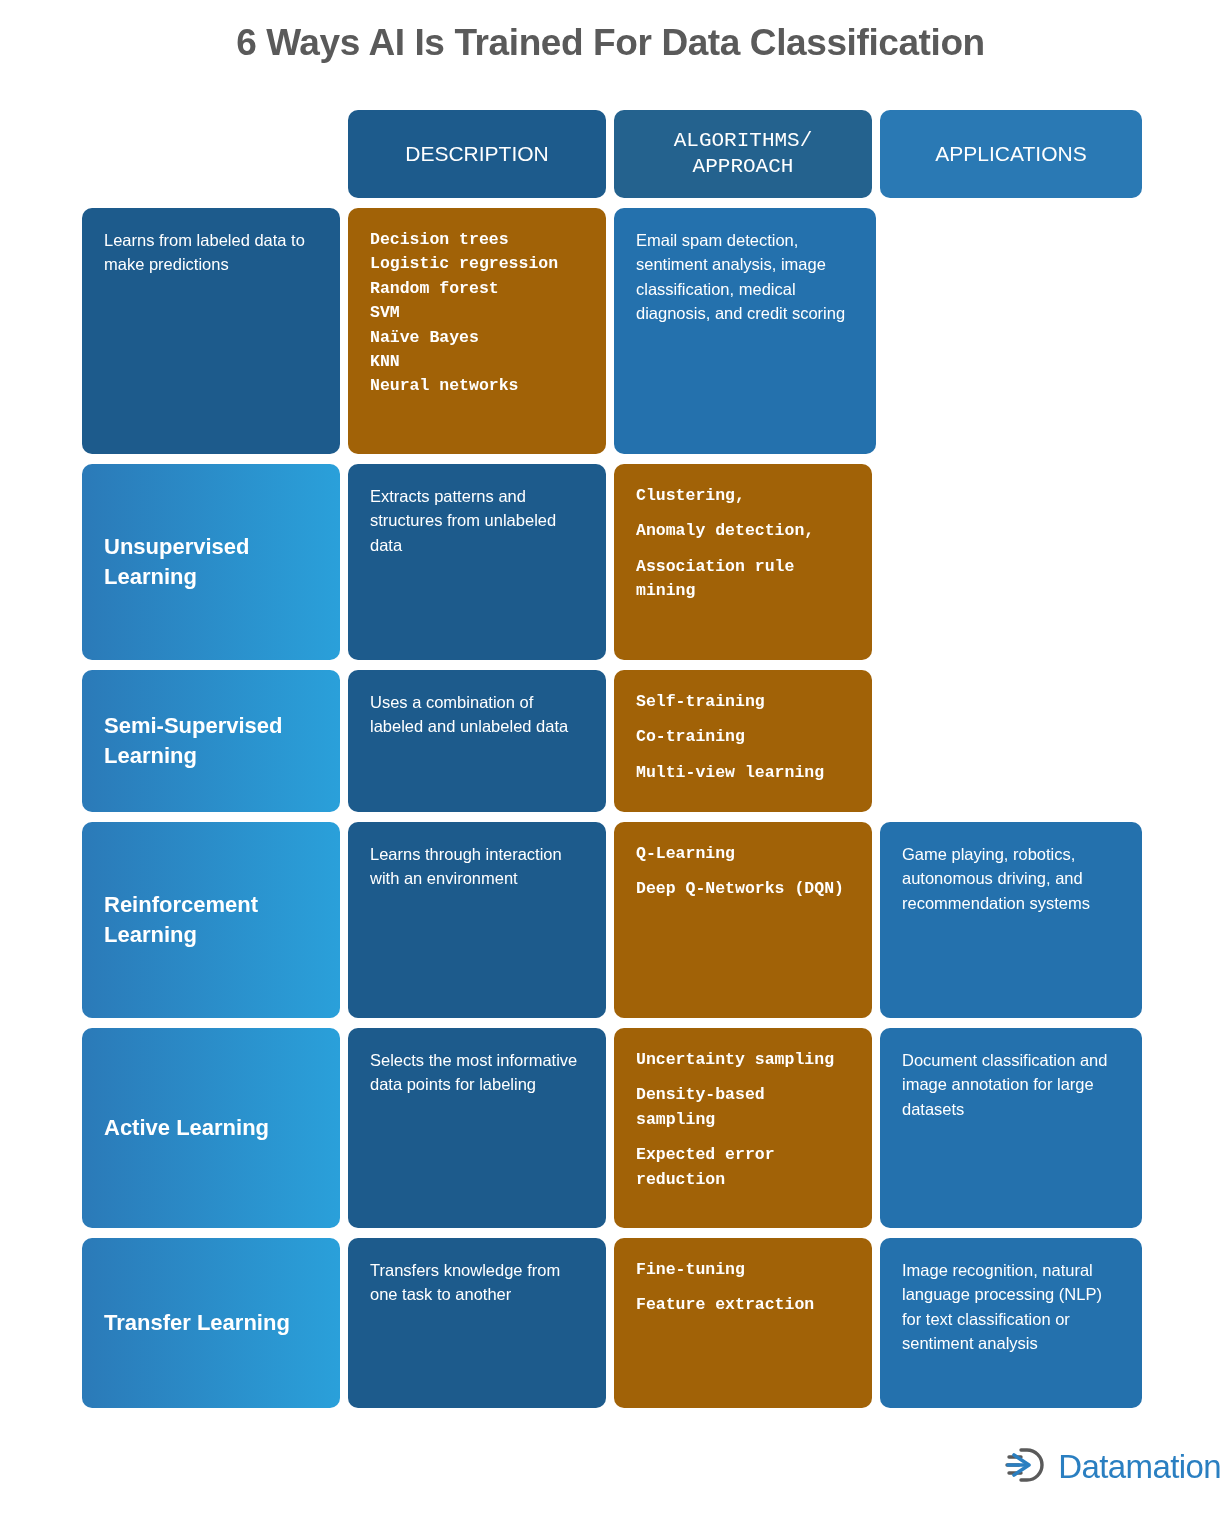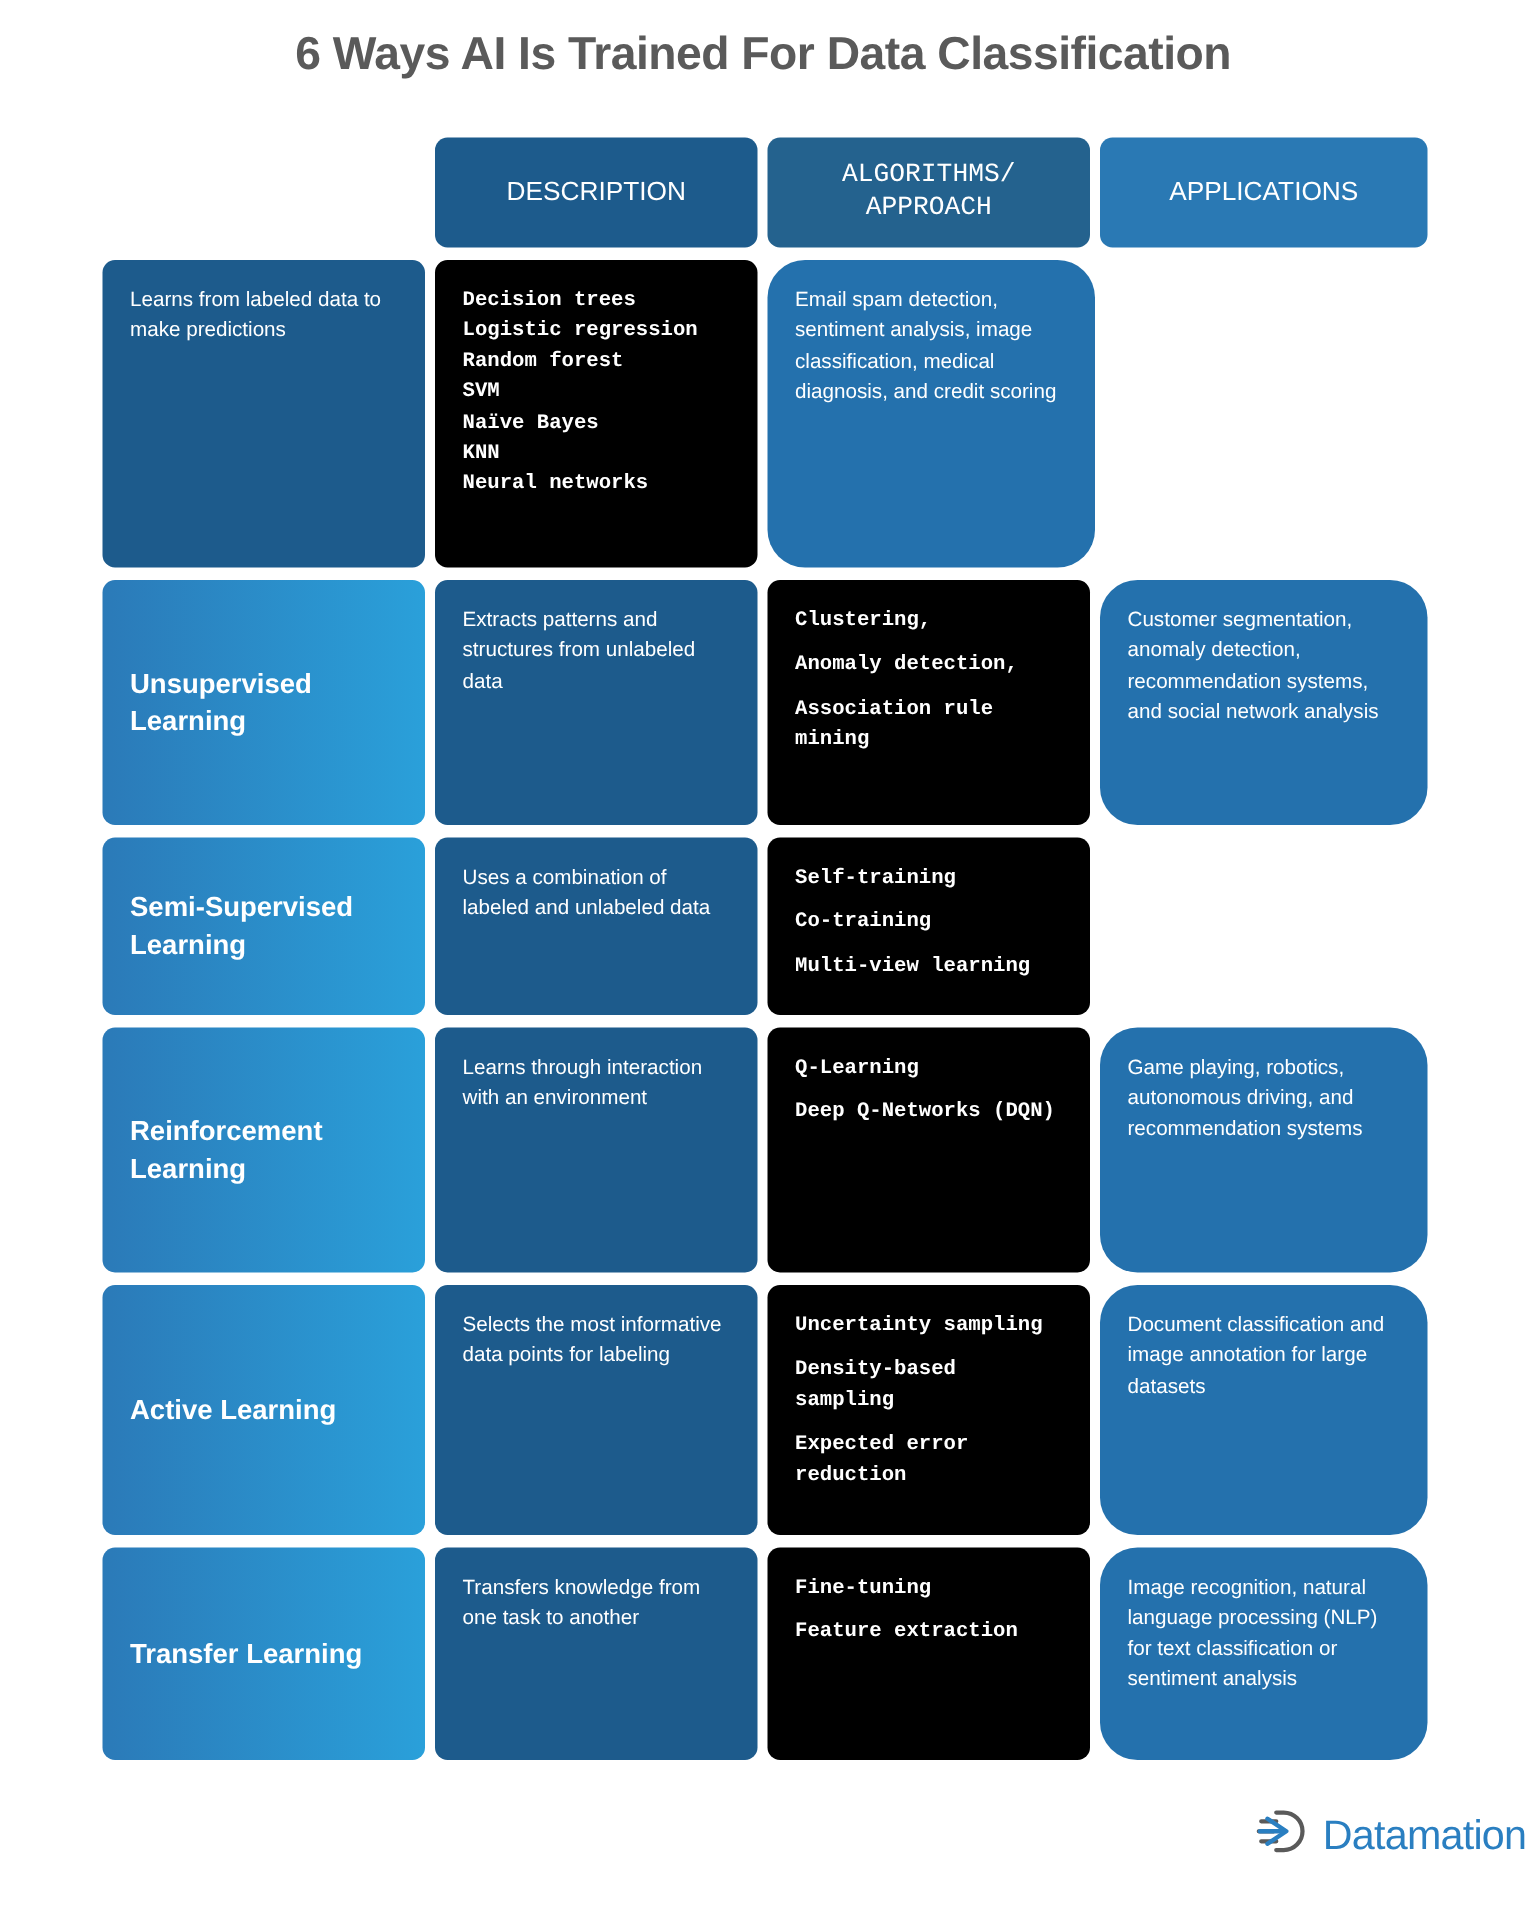--- a/index.html
+++ b/index.html
@@ -83,22 +83,22 @@
   .hcell.h-alg  { background: #24628e; }
   .hcell.h-app  { background: #2a79b4; }
 
   
   .c-cat {
     background: linear-gradient(to right, #2b7ab8 0%, #2aa0da 100%);
     display: flex;
     align-items: center;
   }
   .c-desc { background: #1d5b8c; }
-  .c-alg  { background: #000000; }
-  .c-app  { background: #2471ad; border-radius: 30px; }
+  .c-alg  { background: #a16207; }
+  .c-app  { background: #2471ad; }
 
   .cat-label {
     font-size: 22px;
     font-weight: bold;
     line-height: 1.35;
     color: #ffffff;
   }
 
   .body-text {
     font-size: 16.5px;
@@ -194,23 +194,20 @@
       <div class="cell c-desc col-desc">
         <div class="body-text">Extracts patterns and structures from unlabeled data</div>
       </div>
       <div class="cell c-alg col-alg">
         <ul class="list spaced">
             <li>Clustering,</li>
             <li>Anomaly detection,</li>
             <li>Association rule mining</li>
           </ul>
       </div>
-      <div class="cell c-app col-app">
-        <div class="body-text">Customer segmentation, anomaly detection, recommendation systems, and social network analysis</div>
-      </div>
     </div>
 
     <div class="row row-h3">
       <div class="cell c-cat col-cat">
         <div class="cat-label">Semi-Supervised Learning</div>
       </div>
       <div class="cell c-desc col-desc">
         <div class="body-text">Uses a combination of labeled and unlabeled data</div>
       </div>
       <div class="cell c-alg col-alg">

